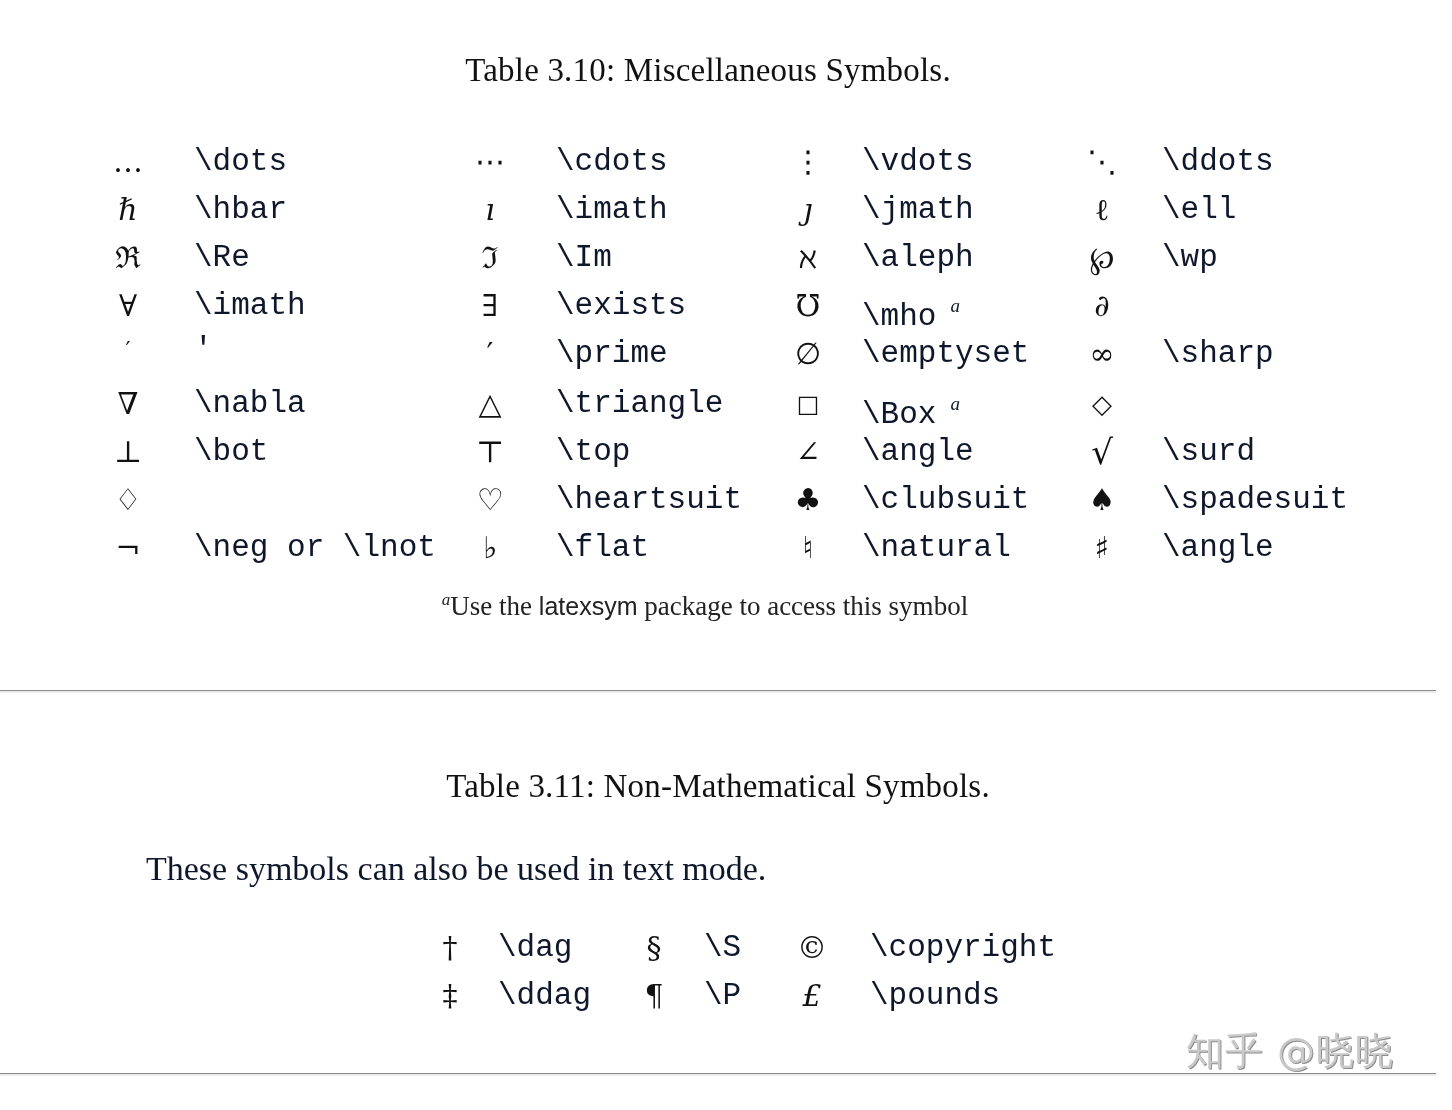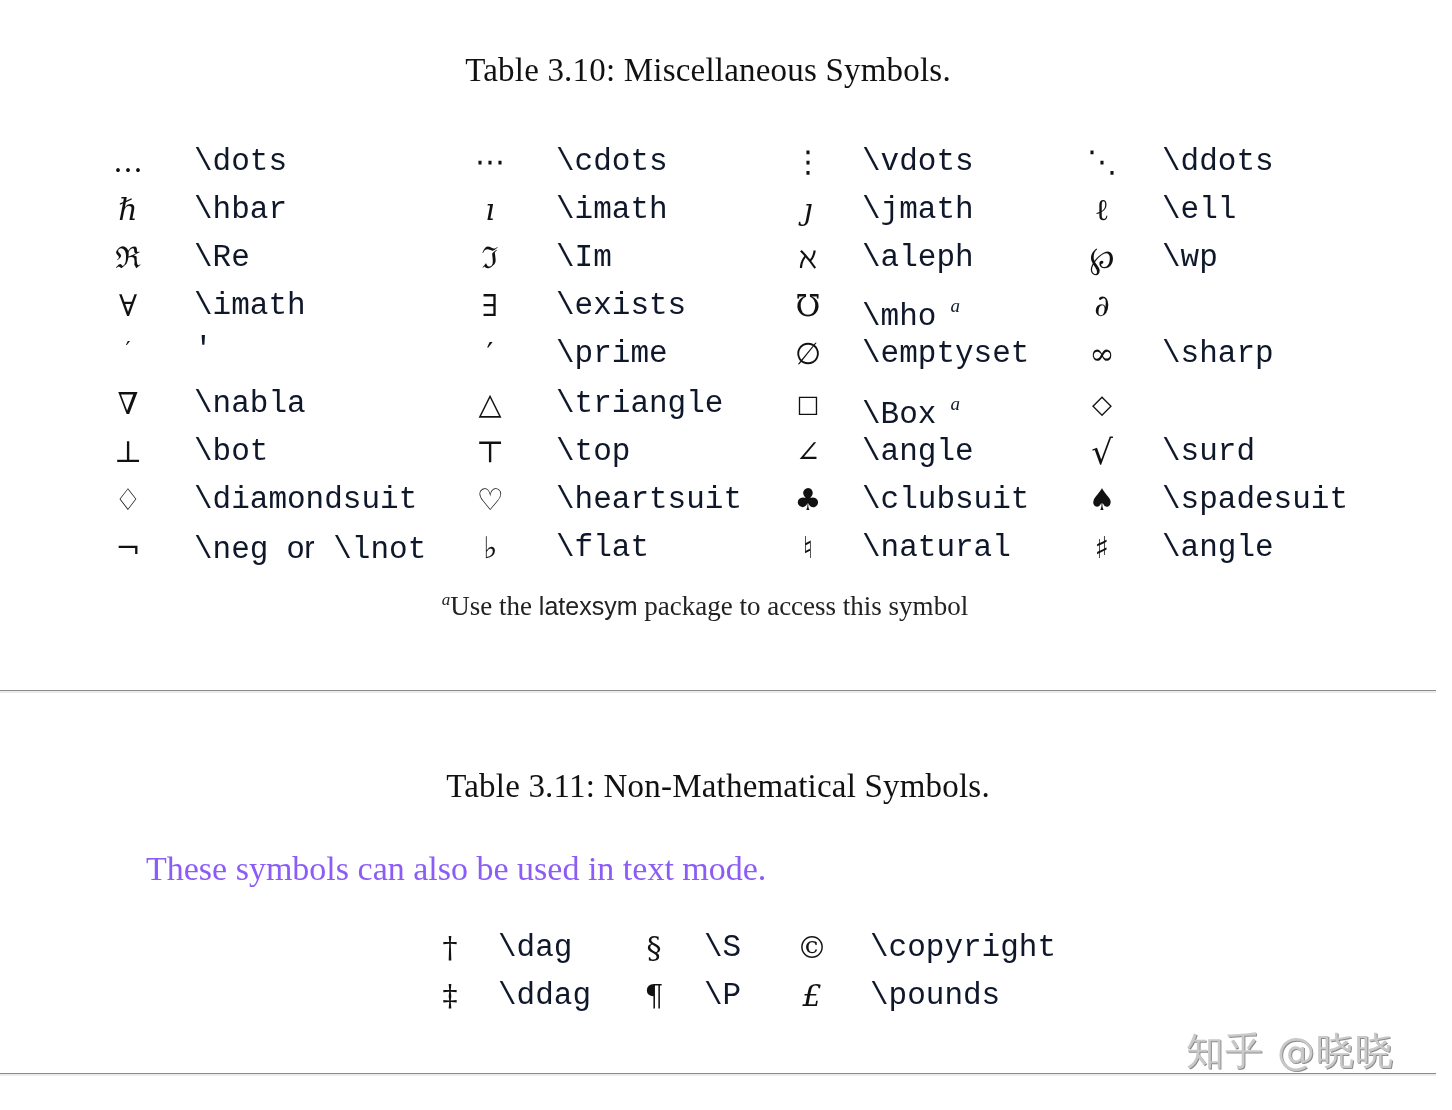--- a/index.html
+++ b/index.html
@@ -21,42 +21,42 @@
     .sym {
       position: absolute; width: 60px; text-align: center;
       font-family: "DejaVu Serif", "Liberation Serif", serif;
       font-size: 30px; line-height: 48px; color: #111;
     }
     .cmd {
       position: absolute; white-space: nowrap;
       font-family: "Liberation Mono", "DejaVu Sans Mono", monospace;
       font-size: 31px; line-height: 48px; color: #0f172a;
     }
-    .cmd .or { font-family: Liberation Sans, sans-serif; font-size: 31px; }
+    .cmd .or { font-family: Liberation Mono, monospace; font-size: 31px; }
     .fn-mark {
       font-family: "Liberation Serif", "DejaVu Serif", serif; font-style: italic;
       font-size: 19px; vertical-align: 13px; margin-left: 14px;
     }
     .footnote {
       position: absolute; top: 590px; left: 0; width: 1410px; text-align: center;
       font-family: "Liberation Serif", "DejaVu Serif", serif; font-size: 27px; color: #222;
     }
     .footnote .sup { font-style: italic; font-size: 17px; vertical-align: 10px; }
     .footnote .pkg { font-family: "Liberation Sans", "DejaVu Sans", sans-serif; font-size: 25px; }
 
     .divider {
       position: absolute; left: 0; width: 1436px; height: 1px;
       background: #8a8a8a; border-bottom: 2px solid #ececec;
     }
     #div1 { top: 690px; }
     #div2 { top: 1073px; }
 
     .intro {
       position: absolute; top: 850px; left: 146px;
-      font-family: "Liberation Serif", "DejaVu Serif", serif; font-size: 34px; color: #8b5cf6;
+      font-family: "Liberation Serif", "DejaVu Serif", serif; font-size: 34px; color: #0f172a;
     }
 
     .tbl2 { position: absolute; left: 0; top: 924px; }
     .row2 { position: absolute; left: 0; height: 48px; width: 1452px; }
 
     .watermark {
       position: absolute; left: 1186px; top: 1026px;
       font-family: "DejaVu Sans", "Liberation Sans", sans-serif;
       font-size: 38px; color: #c9c9c9; letter-spacing: 1px;
       text-shadow: 1px 1px 0 #8e8e8e;
@@ -139,21 +139,20 @@
     <span class="sym" style="left:460px">⊤</span>
     <span class="cmd" style="left:556px">\top</span>
     <span class="sym" style="left:778px">∠</span>
     <span class="cmd" style="left:862px">\angle</span>
     <span class="sym" style="left:1072px;font-size:34px">√</span>
     <span class="cmd" style="left:1162px">\surd</span>
   </div>
 
   <div class="row1" style="top:338px">
     <span class="sym" style="left:98px">♢</span>
-    <span class="cmd" style="left:194px">\diamondsuit</span>
     <span class="sym" style="left:460px">♡</span>
     <span class="cmd" style="left:556px">\heartsuit</span>
     <span class="sym" style="left:778px">♣</span>
     <span class="cmd" style="left:862px">\clubsuit</span>
     <span class="sym" style="left:1072px">♠</span>
     <span class="cmd" style="left:1162px">\spadesuit</span>
   </div>
 
   <div class="row1" style="top:386px">
     <span class="sym" style="left:98px">¬</span>

